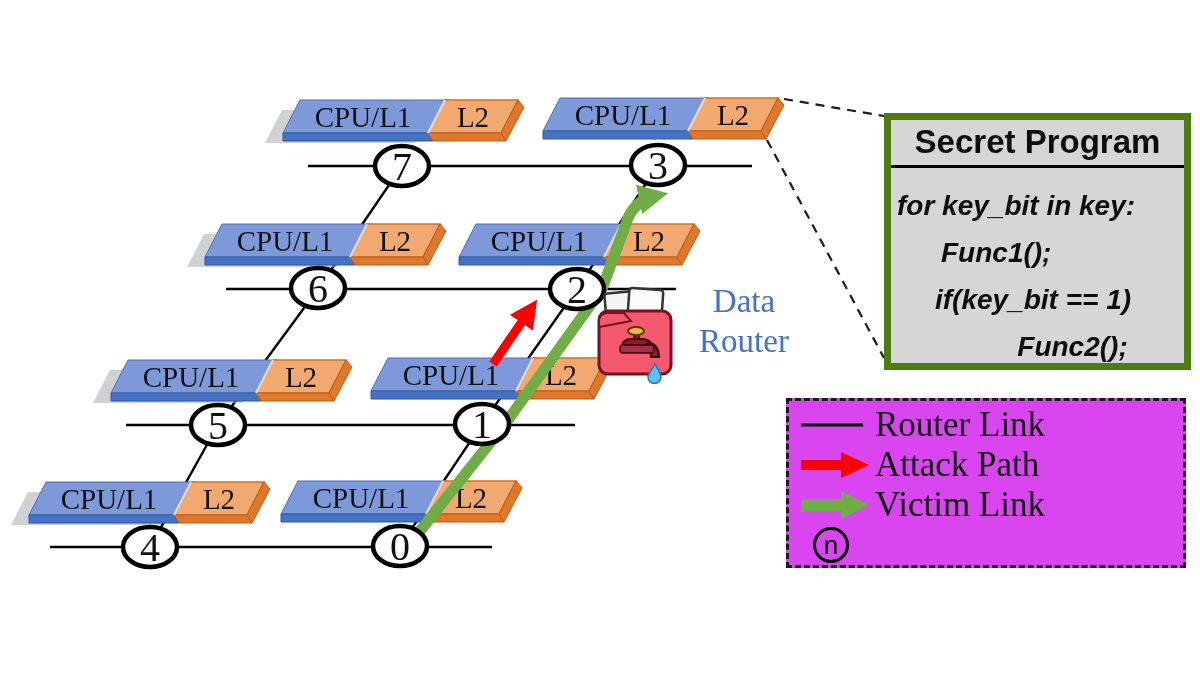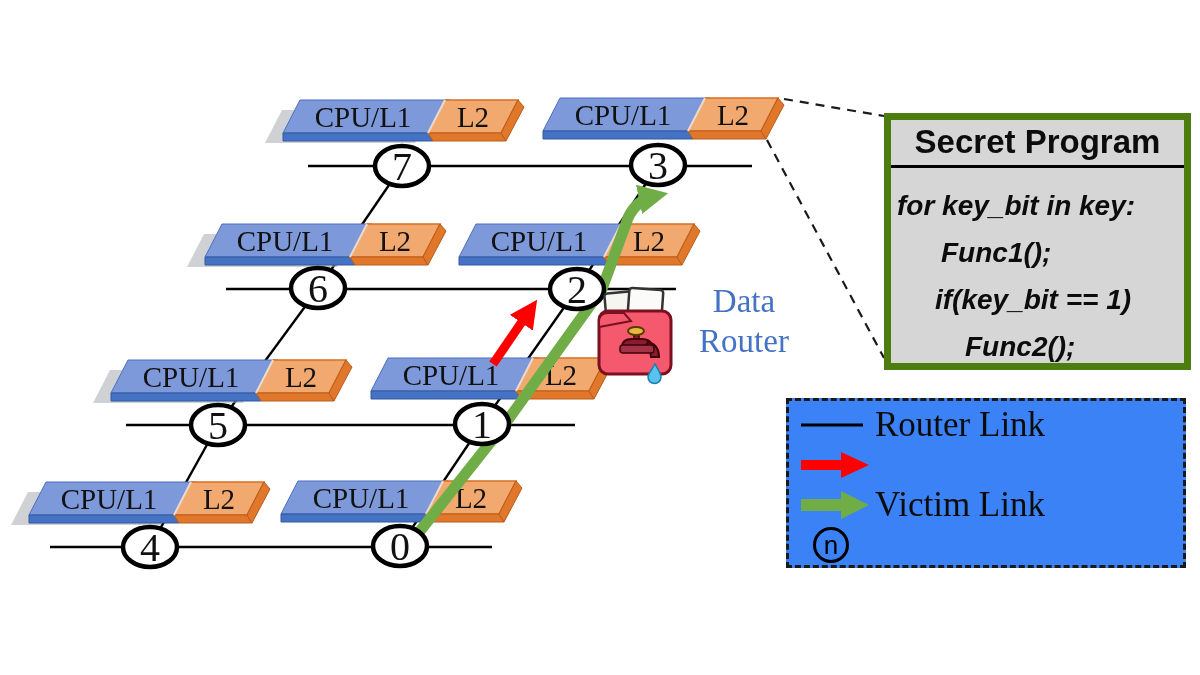--- a/index.html
+++ b/index.html
@@ -39,26 +39,26 @@
     font-family:"Liberation Sans","DejaVu Sans",sans-serif;
   }
   .stitle{
     font-size:33px;font-weight:600;color:#0c0c0c;text-align:center;
     padding:3px 0 4px 0;border-bottom:3px solid #000;
   }
   .scode{font-size:28px;font-style:italic;font-weight:600;color:#0c0c0c;padding:14px 4px 0 6px;}
   .cl{line-height:47px;white-space:nowrap;}
   .i1{padding-left:44px;}
   .i2{padding-left:38px;}
-  .i3{padding-left:68px;}
+  .i3{padding-left:68px;text-align:center;}
 
   
   .legend{
     position:absolute;left:786px;top:398px;width:400px;height:170px;
-    background:#3b82f6;border:3px dashed #1a1a1a;box-sizing:border-box;
+    background:#d946ef;border:3px dashed #1a1a1a;box-sizing:border-box;
     padding:4px 6px 2px 8px;
   }
   .lrow{display:flex;align-items:center;height:40px;font-size:35px;color:#0c0c0c;}
   .lrow .lic{flex:0 0 78px;}
   .lrow span.ltext{white-space:nowrap;}
   .ncirc{
     flex:0 0 auto;width:36px;height:36px;border:3.5px solid #000;border-radius:50%;
     display:inline-flex;align-items:center;justify-content:center;
     font-family:"Liberation Sans","DejaVu Sans",sans-serif;font-size:26px;color:#000;
     margin:0 10px 0 16px;box-sizing:border-box;
@@ -270,20 +270,21 @@
     <svg class="lic" width="78" height="12">
       <line x1="4" y1="6" x2="66" y2="6" stroke="#000" stroke-width="3"></line>
     </svg>
     <span class="ltext">Router Link</span>
   </div>
   <div class="lrow">
     <svg class="lic" width="78" height="30">
       <line x1="4" y1="15" x2="44" y2="15" stroke-width="10" stroke="#FE0000"></line>
       <polygon points="44,2 72,15 44,28" fill="#FE0000"></polygon>
     </svg>
+    <span class="ltext">Attack Path</span>
   </div>
   <div class="lrow">
     <svg class="lic" width="78" height="32">
       <line x1="4" y1="16" x2="44" y2="16" stroke-width="12" stroke="#70AD47"></line>
       <polygon points="44,2 72,16 44,30" fill="#70AD47"></polygon>
     </svg>
     <span class="ltext">Victim Link</span>
   </div>
   <div class="lrow">
     <span class="ncirc">n</span>

